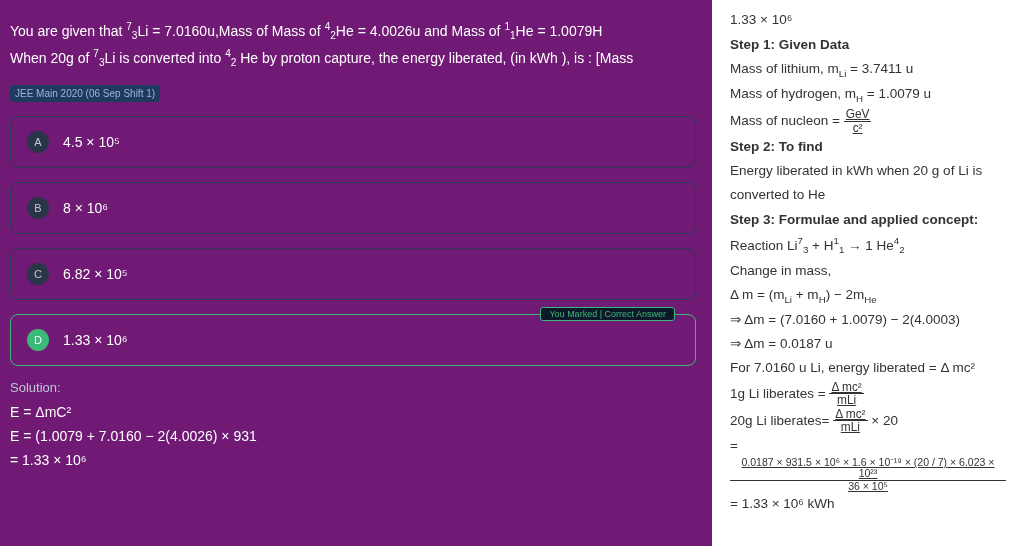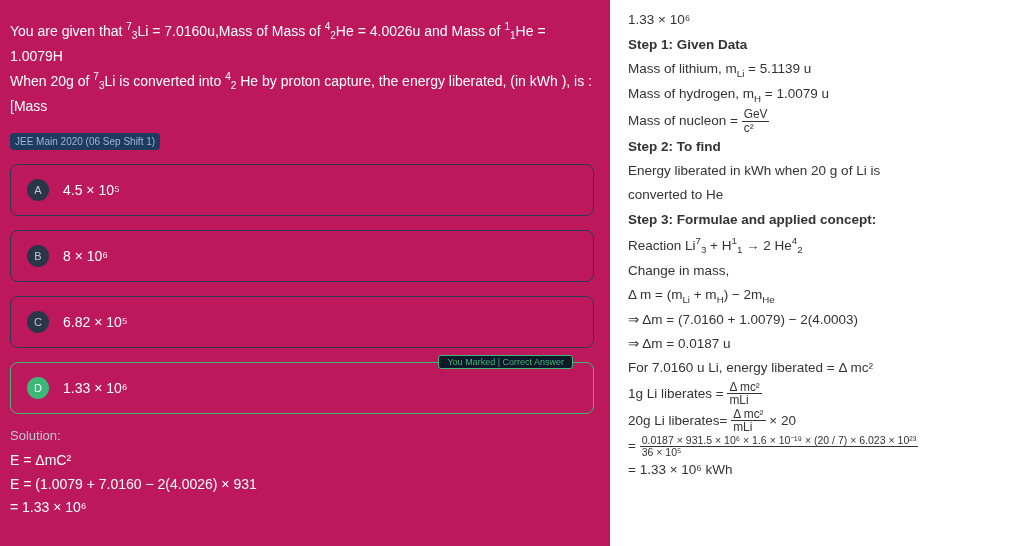--- a/index.html
+++ b/index.html
@@ -1,33 +1,33 @@
 <!DOCTYPE html>
 <html><head>
   <meta charset="utf-8">
   <style>
     * { margin: 0; padding: 0; box-sizing: border-box; }
     body { font-family: -apple-system, BlinkMacSystemFont, 'Segoe UI', Arial, sans-serif; background: #0f1829; color: #e0e0e0; width: 1024px; height: 546px; overflow: hidden; display: flex; }
-    .left { width: 610px; padding: 18px 16px 12px 10px; background: #be185d; position: relative; }
+    .left { width: 712px; padding: 18px 16px 12px 10px; background: #701a75; position: relative; }
     .right { flex: 1; background: #ffffff; color: #333; padding: 8px 18px; font-size: 13.5px; line-height: 1.7; overflow: hidden; }
     .question { color: #fff; font-size: 14px; line-height: 1.7; margin-bottom: 12px; }
     .tag { display: inline-block; background: #1e3a5f; color: #9db4d4; font-size: 10px; padding: 3px 5px; border-radius: 4px; margin-bottom: 14px; }
     .option { border: 1px solid #2a3a52; border-radius: 8px; padding: 14px 16px; margin-bottom: 14px; display: flex; align-items: center; gap: 14px; position: relative; }
     .option.correct { border-color: #3bb978; }
     .opt-label { width: 22px; height: 22px; border-radius: 50%; background: #2a3548; color: #c0c8d4; display: flex; align-items: center; justify-content: center; font-size: 11px; flex-shrink: 0; }
     .option.correct .opt-label { background: #3bb978; color: #fff; }
     .opt-text { color: #fff; font-size: 14px; }
     .marker { position: absolute; top: -8px; right: 20px; background: #0f1829; color: #3bb978; border: 1px solid #3bb978; font-size: 9px; padding: 1px 8px; border-radius: 3px; }
     .solution-label { color: #c0c8d4; font-size: 13px; margin-bottom: 6px; }
     .solution-body { color: #fff; font-size: 14px; line-height: 1.7; margin-bottom: 14px; }
     .right .step { font-weight: 600; color: #333; margin-top: 2px; }
     .right p { margin: 1px 0; }
     sup { font-size: 0.72em; }
     sub { font-size: 0.72em; }
-    .frac { display: inline-block; vertical-align: middle; font-size: 0.88em; line-height: 1.05; }
+    .frac { display: inline-block; text-align: center; vertical-align: middle; font-size: 0.88em; line-height: 1.05; text-decoration: underline; }
     .frac .num { display: block; border-bottom: 1px solid currentColor; padding: 0 2px; }
     .frac .den { display: block; padding: 0 2px; }
     .indent { margin-left: 22px; }
   </style>
 </head>
 <body>
 
 <div class="left">
   <div class="question">
     <span>You are given that </span><sup>7</sup><sub>3</sub><span>Li = 7.0160u</span><span>,Mass of Mass of </span><sup>4</sup><sub>2</sub><span>He = 4.0026u</span><span> and Mass of </span><sup>1</sup><sub>1</sub><span>He = 1.0079H</span><br>
@@ -60,28 +60,28 @@
     <span>E = (1.0079 + 7.0160 − 2(4.0026) × 931</span><br>
     <span>= 1.33 × 10⁶</span>
   </div>
 
   
 </div>
 
 <div class="right">
   <p>1.33 × 10⁶</p>
   <p class="step">Step 1: Given Data</p>
-  <p><span>Mass of lithium, m</span><sub>Li</sub><span> = 5.1139 u</span></p>
+  <p><span>Mass of lithium, m</span><sub>Li</sub><span> = 3.7411 u</span></p>
   <p><span>Mass of hydrogen, m</span><sub>H</sub><span> = 1.0079 u</span></p>
   <p><span>Mass of nucleon = </span><span class="frac"><span class="num">GeV</span><span class="den">c²</span></span></p>
   <p class="step">Step 2: To find</p>
   <p>Energy liberated in kWh when 20 g of Li is</p>
   <p>converted to He</p>
   <p class="step">Step 3: Formulae and applied concept:</p>
-  <p><span>Reaction Li</span><sup>7</sup><sub>3</sub><span> + H</span><sup>1</sup><sub>1</sub><span> → 2 He</span><sup>4</sup><sub>2</sub></p>
+  <p><span>Reaction Li</span><sup>7</sup><sub>3</sub><span> + H</span><sup>1</sup><sub>1</sub><span> → 1 He</span><sup>4</sup><sub>2</sub></p>
   <p>Change in mass,</p>
   <p class="indent"><span>Δ m = (m</span><sub>Li</sub><span> + m</span><sub>H</sub><span>) − 2m</span><sub>He</sub></p>
   <p class="indent">⇒ Δm = (7.0160 + 1.0079) − 2(4.0003)</p>
   <p class="indent">⇒ Δm = 0.0187 u</p>
   <p>For 7.0160 u Li, energy liberated = Δ mc²</p>
   <p><span>1g Li liberates = </span><span class="frac"><span class="num">Δ mc²</span><span class="den">mLi</span></span></p>
   <p><span>20g Li liberates= </span><span class="frac"><span class="num">Δ mc²</span><span class="den">mLi</span></span><span> × 20</span></p>
   <p class="indent">= <span class="frac" style="font-size:0.78em"><span class="num">0.0187 × 931.5 × 10⁶ × 1.6 × 10⁻¹⁹ × (20 / 7) × 6.023 × 10²³</span><span class="den">36 × 10⁵</span></span></p>
   <p class="indent">= 1.33 × 10⁶ kWh</p>
 </div>

